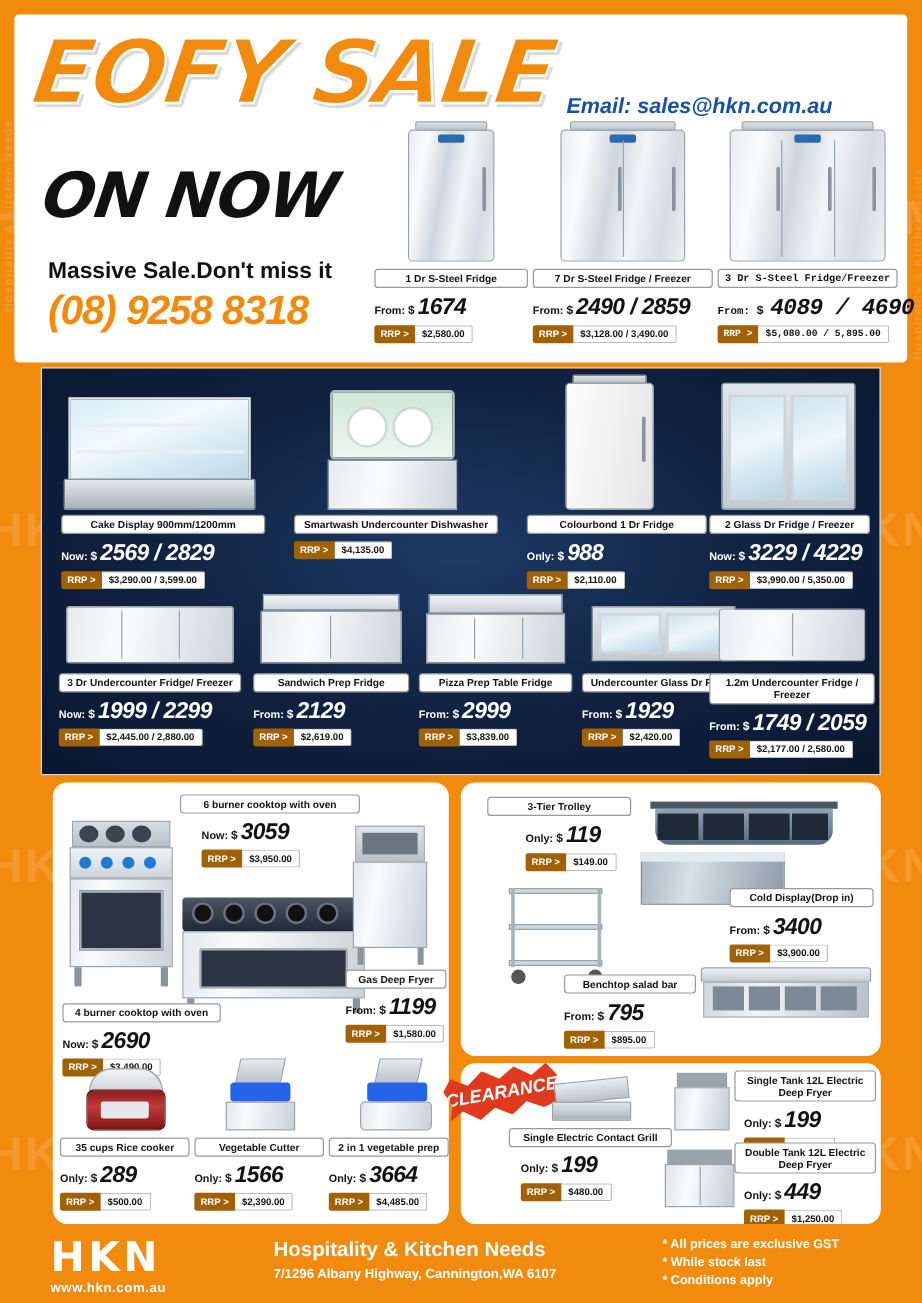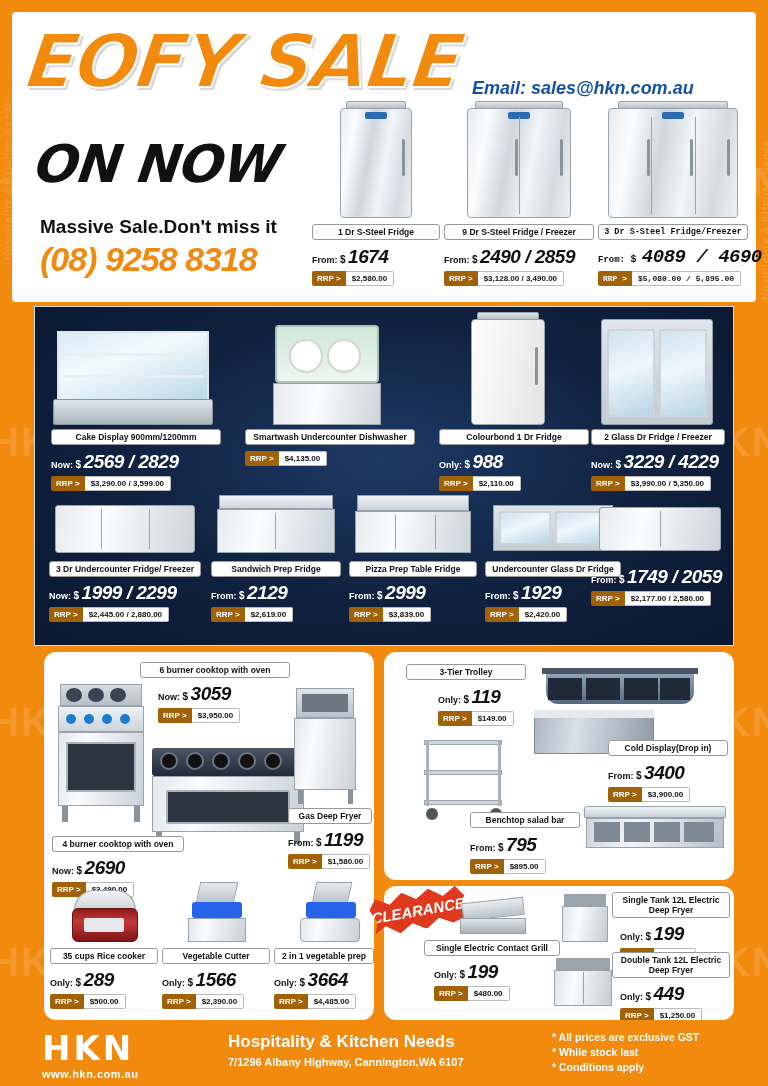--- a/index.html
+++ b/index.html
@@ -190,21 +190,21 @@
 
     <div class="cell" style="left:432px;top:96px;width:150px;">
       <div class="fridge" style="height:110px;width:104px;margin:0 auto;">
         <div class="body"></div>
           <div class="cap-top"></div>
           <div class="logo-dot"></div>
         <div class="vsplit" style="left:50%;"></div>
         <div class="handle" style="left:46%;top:28%;height:34%;"></div>
         <div class="handle" style="right:8px;top:28%;height:34%;"></div>
       </div>
-      <div class="cap" style="margin-top:6px;">9 Dr S-Steel Fridge / Freezer</div>
+      <div class="cap" style="margin-top:6px;">7 Dr S-Steel Fridge / Freezer</div>
       <div style="margin-top:6px;">
         <div class="price-line">
           <span>From:</span>
           <span class="dollar">$</span>
           <span class="amt">2490 / 2859</span>
         </div>
         <div class="rrp">
           <span class="tag">RRP &gt;</span>
           <span class="val">$3,128.00 / 3,490.00</span>
         </div>
@@ -397,37 +397,38 @@
           <span class="val">$2,420.00</span>
         </div>
       </div>
     </div>
 
     <div class="cell" style="left:556px;top:186px;width:138px;">
       <div style="height:68px;position:relative;">
         <div style="position:absolute;left:8px;top:14px;width:122px;height:44px;background:linear-gradient(100deg,#e7ebef,#fbfcfd 35%,#ccd4da);border:1px solid #99a3ab;border-radius:3px;"></div>
         <div style="position:absolute;left:69px;top:18px;width:1px;height:36px;background:#9aa4ad;"></div>
       </div>
+      <div class="cap">1.2m Undercounter Fridge / Freezer</div>
       <div style="margin-top:5px;">
         <div class="price-line light">
           <span>From:</span>
           <span class="dollar">$</span>
           <span class="amt">1749 / 2059</span>
         </div>
         <div class="rrp">
           <span class="tag">RRP &gt;</span>
           <span class="val">$2,177.00 / 2,580.00</span>
         </div>
       </div>
     </div>
   </div>
 
   <div class="panel" style="left:44px;top:652px;width:330px;height:368px;">
 
-    <div class="cell" style="left:96px;top:10px;width:150px;">
+    <div class="cell" style="left:106px;top:10px;width:150px;">
       <div class="cap">6 burner cooktop with oven</div>
       <div style="margin-top:5px;padding-left:18px;">
         <div class="price-line">
           <span>Now:</span>
           <span class="dollar">$</span>
           <span class="amt">3059</span>
         </div>
         <div class="rrp" style="width:108px;">
           <span class="tag">RRP &gt;</span>
           <span class="val">$3,950.00</span>

